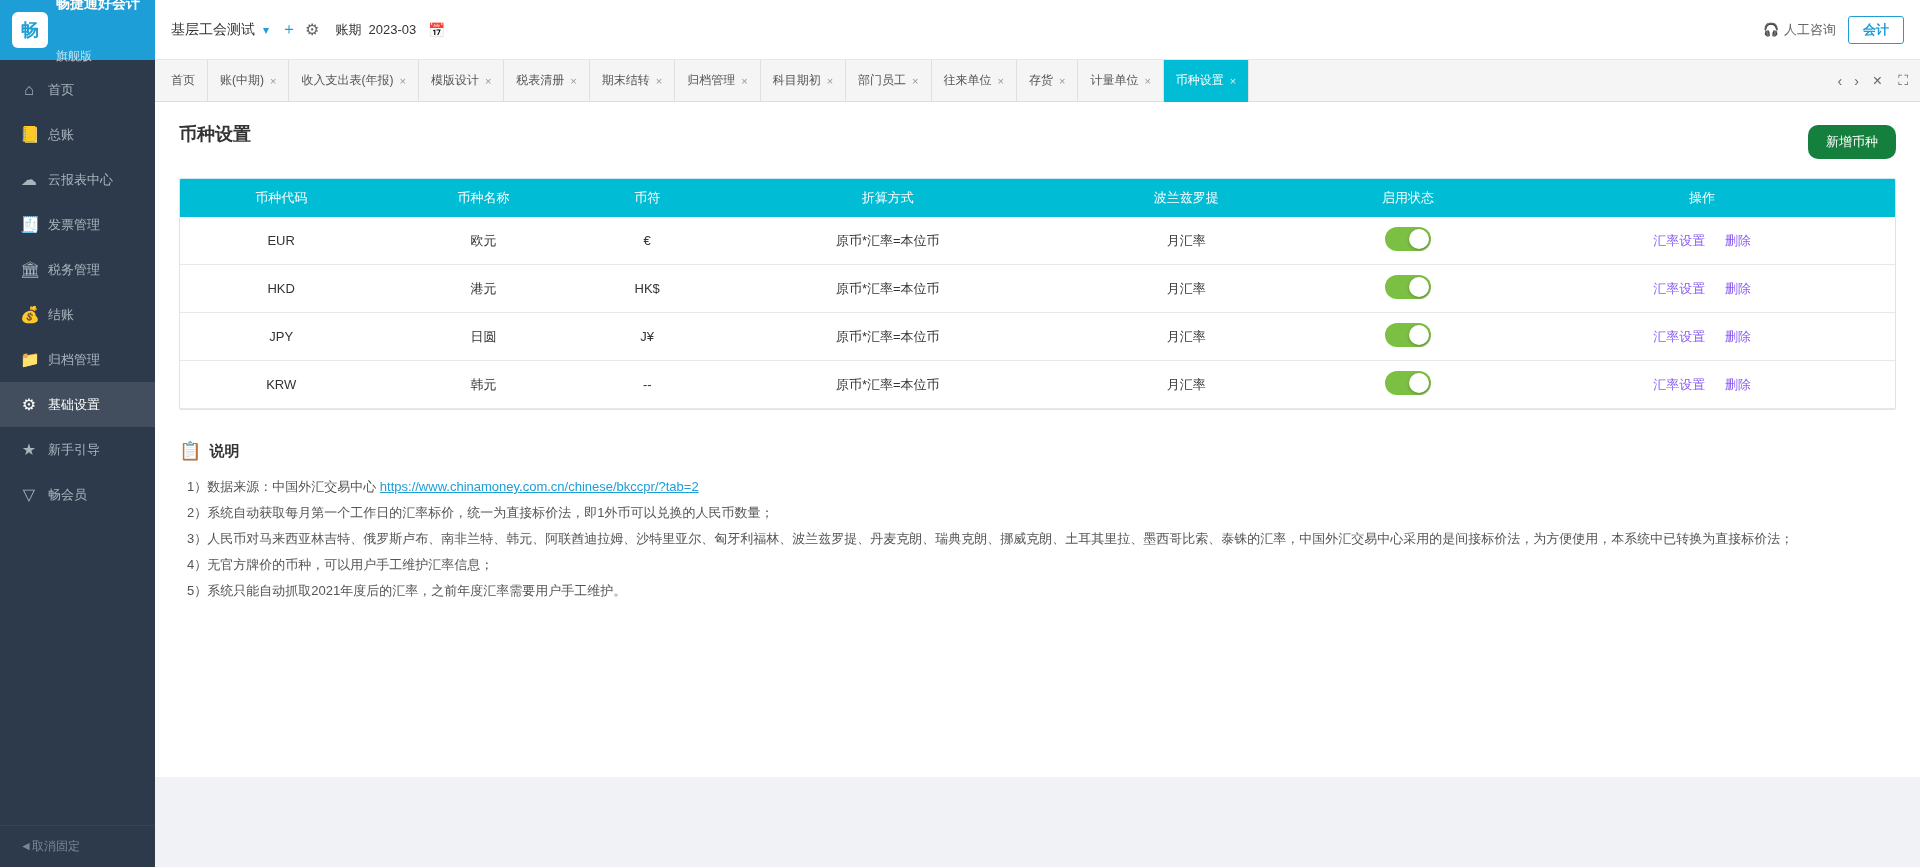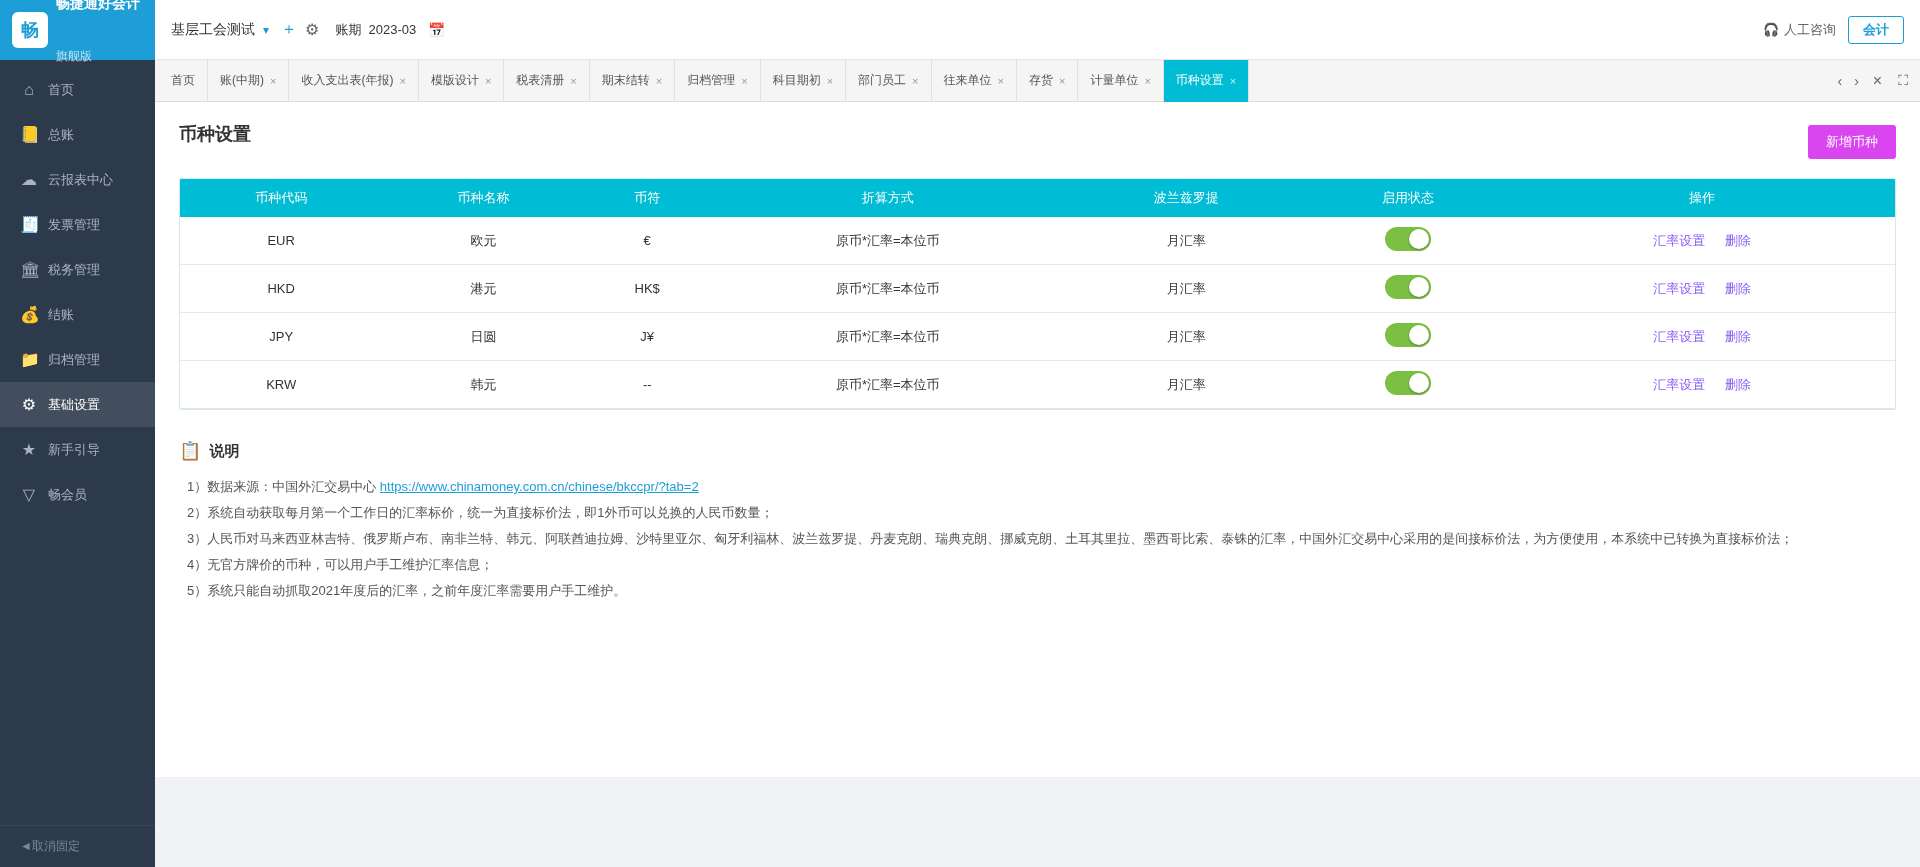--- a/index.html
+++ b/index.html
@@ -41,21 +41,21 @@
     .tab-close { font-size: 11px; color: #999; cursor: pointer; margin-left: 2px; }
     .tab.active .tab-close { color: rgba(255,255,255,0.8); }
     .tabbar-nav { display: flex; align-items: center; margin-left: auto; }
     .tabbar-nav-btn { padding: 4px 6px; cursor: pointer; color: #666; font-size: 14px; }
     .tabbar-close { padding: 4px 8px; cursor: pointer; color: #666; font-size: 16px; }
     .tabbar-expand { padding: 4px 8px; cursor: pointer; color: #666; font-size: 14px; }
 
     
     .content { flex: 1; background: white; overflow-y: auto; padding: 20px 24px; }
     .page-title { font-size: 18px; font-weight: bold; color: #333; margin-bottom: 16px; }
-    .new-btn { position: absolute; right: 24px; top: 116px; background: #d946ef; color: white; border: none; padding: 8px 18px; border-radius: 3px; cursor: pointer; font-size: 13px; }
+    .new-btn { position: absolute; right: 24px; top: 116px; background: #15803d; color: white; border: none; padding: 8px 18px; border-radius: 10px; cursor: pointer; font-size: 13px; }
 
     
     .table-wrap { border: 1px solid #d0e8f0; border-radius: 2px; overflow: hidden; }
     table { width: 100%; border-collapse: collapse; }
     thead tr { background: #00bcd4; color: white; }
     thead th { padding: 10px 8px; font-size: 13px; font-weight: normal; text-align: center; }
     tbody tr { border-bottom: 1px solid #e8e8e8; }
     tbody td { padding: 10px 8px; text-align: center; font-size: 13px; color: #333; }
 
     

